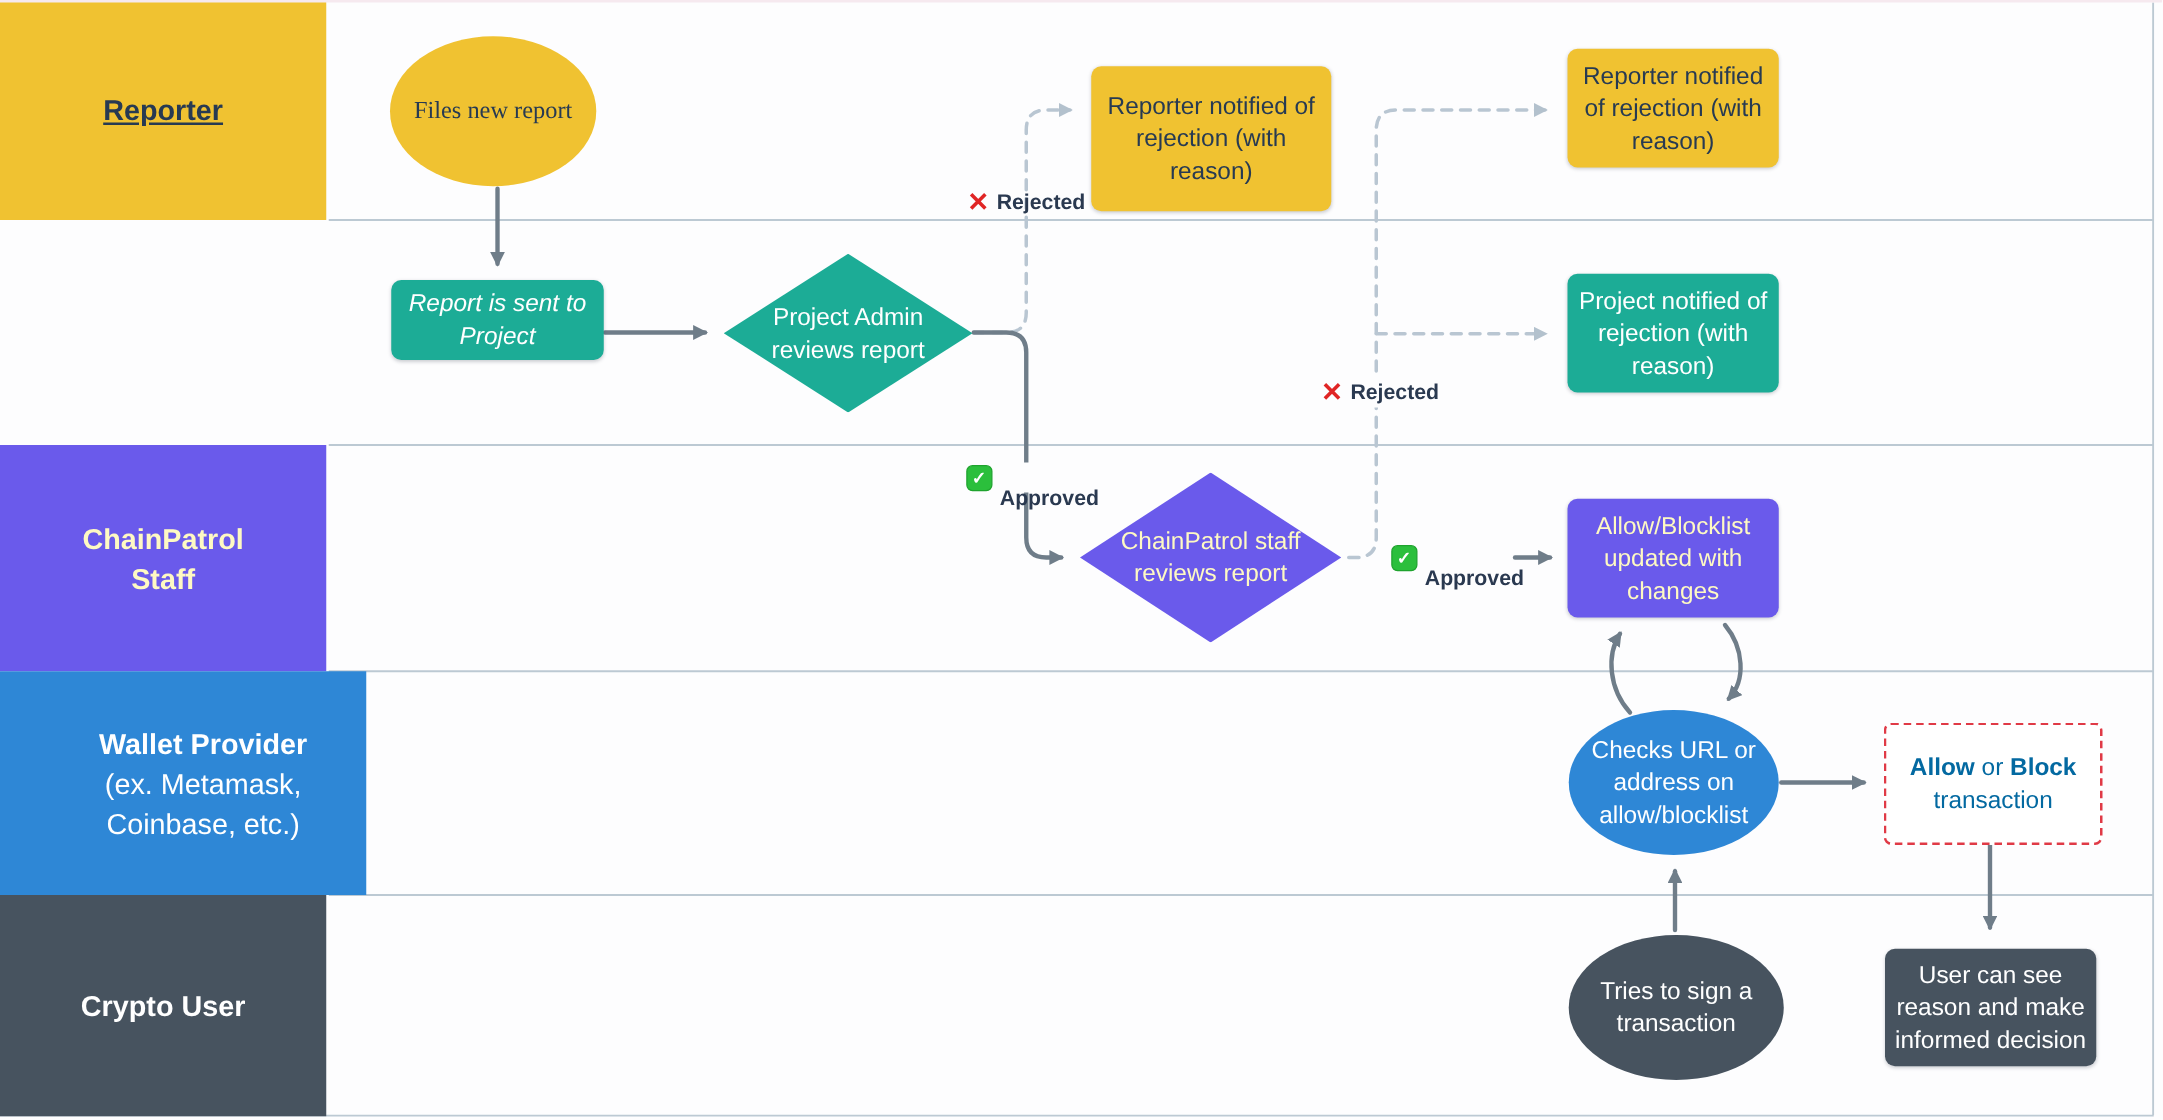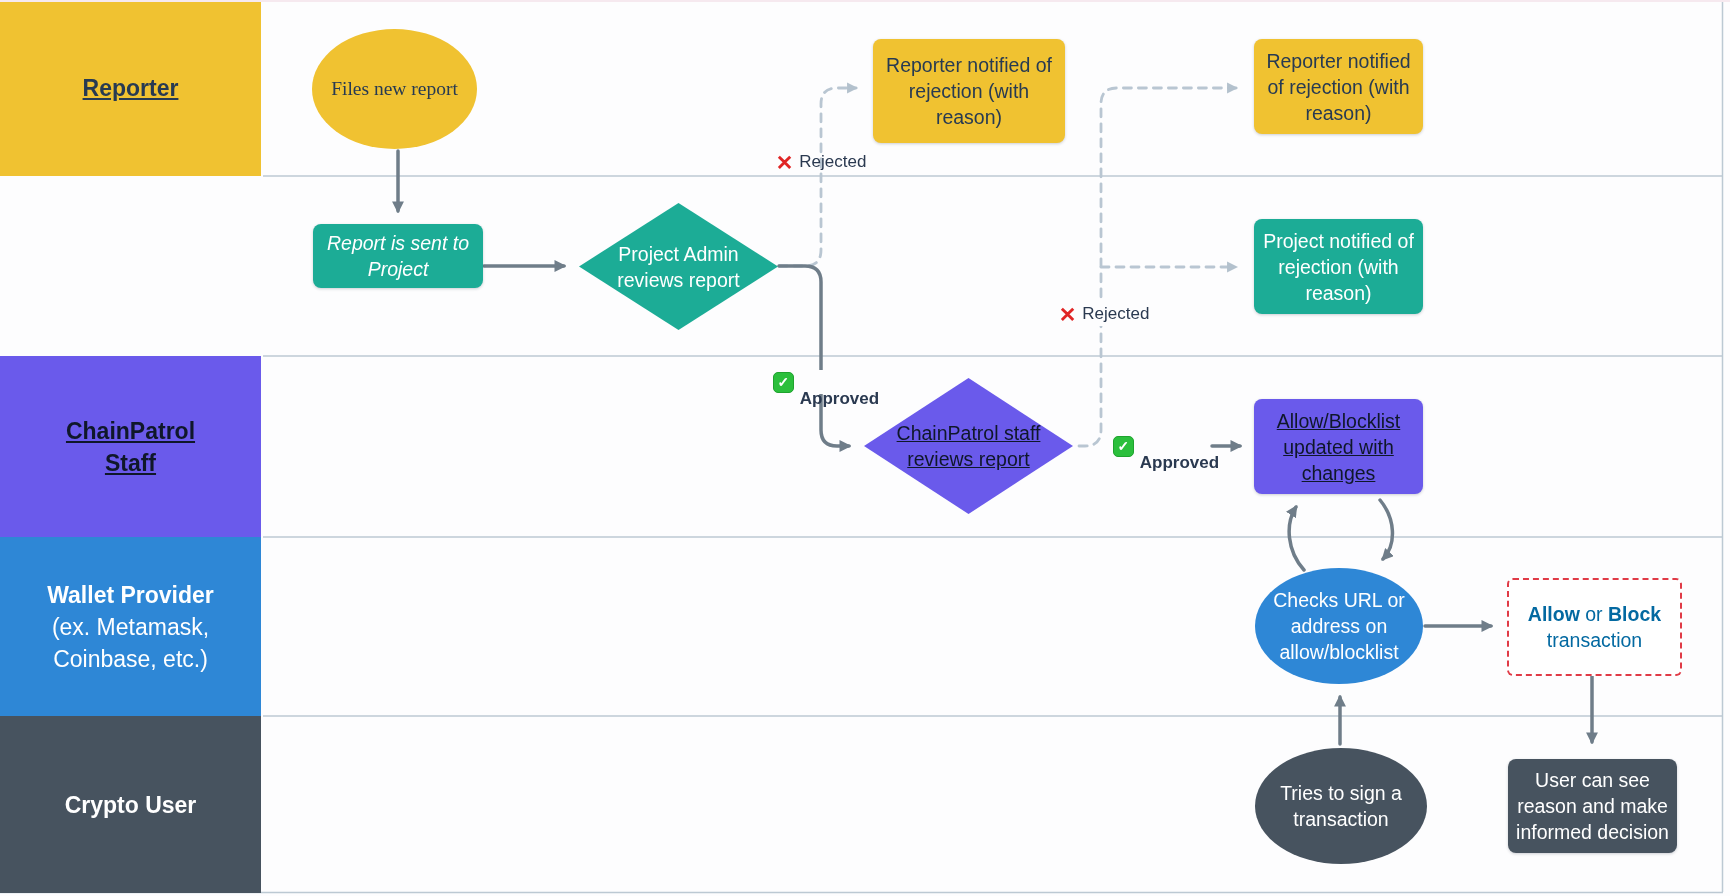--- a/index.html
+++ b/index.html
@@ -18,51 +18,51 @@
 
   
   .node{position:absolute;display:flex;align-items:center;justify-content:center;
     text-align:center;white-space:pre-line;font-size:19.5px;line-height:26px;font-weight:500;
     z-index:2;}
   .rect{border-radius:8px;box-shadow:0 1px 3px rgba(30,40,60,.22);}
   .ellipse{border-radius:50%;}
   .diamond{clip-path:polygon(50% 0,100% 50%,50% 100%,0 50%);}
   .c-yellow{background:#F0C231;color:#273A52;}
   .c-teal{background:#1CAC96;color:#FFFFFF;}
-  .c-purple{background:#6A5AEB;color:#0f172a;text-decoration:underline;}
+  .c-purple{background:#6A5AEB;color:#fef9c3;}
   .c-blue{background:#2E87D6;color:#FFFFFF;}
   .c-dark{background:#47535F;color:#FFFFFF;}
   .c-outline{background:#FFFFFF;border:2.5px dashed #E03A46;border-radius:6px;color:#0369a1;text-align:center;}
   .bold{font-weight:700;}
 
   
   .edge-label{position:absolute;display:flex;align-items:center;justify-content:center;
     gap:6px;z-index:3;font-size:17px;color:#2A3950;}
   .edge-label.onlane{background:#FDFDFE;padding:0 3px;}
   .x-icon{color:#E02525;font-weight:900;font-size:21px;line-height:21px;}
   .check-icon{display:inline-flex;align-items:center;justify-content:center;width:19px;height:19px;
     background:#2BBF3C;border:1.5px solid #1FA32E;border-radius:5px;color:#fff;
     font-size:14px;font-weight:700;line-height:19px;}
-  .lbl-rejected{font-weight:400;}
+  .lbl-rejected{font-weight:700;}
   .lbl-approved{font-weight:700;margin-top:33px;}
 </style>
 </head>
 <body>
 
 <div id="canvas">
   <div id="topstrip"></div>
 
   <div class="lane-block c-yellow" style="top:0;height:176px;text-decoration:underline;">
     <span class="lane-title">Reporter</span>
   </div>
   <div class="lane-block c-purple" style="top:356px;height:181px;">
     <span class="lane-title">ChainPatrol
 Staff</span>
   </div>
-  <div class="lane-block c-blue" style="top:537px;height:179px;">
+  <div class="lane-block c-blue" style="top:537px;height:179px;padding-left:32px;">
     <span class="lane-title">Wallet Provider</span>
     <span class="lane-sub">(ex. Metamask,
 Coinbase, etc.)</span>
   </div>
   <div class="lane-block c-dark" style="top:716px;height:177px;">
     <span class="lane-title">Crypto User</span>
   </div>
 
   <svg class="overlay" width="1730" height="896" viewBox="0 0 1730 896">
     <defs>
@@ -103,21 +103,21 @@
   </svg>
 
   <div class="node ellipse c-yellow" style="left:312px;top:29px;width:165px;height:120px;font-family:Liberation Serif, serif;">Files new report</div>
 
   <div class="node rect c-teal" style="left:313px;top:224px;width:170px;height:64px;font-style:italic;">Report is sent to
 Project</div>
 
   <div class="node diamond c-teal" style="left:579px;top:203px;width:199px;height:127px;">Project Admin
 reviews report</div>
 
-  <div class="node rect c-yellow" style="left:873px;top:39px;width:192px;height:104px;">Reporter notified of
+  <div class="node rect c-yellow" style="left:873px;top:53px;width:192px;height:116px;">Reporter notified of
 rejection (with
 reason)</div>
 
   <div class="node rect c-yellow" style="left:1254px;top:39px;width:169px;height:95px;">Reporter notified
 of rejection (with
 reason)</div>
 
   <div class="node rect c-teal" style="left:1254px;top:219px;width:169px;height:95px;">Project notified of
 rejection (with
 reason)</div>

